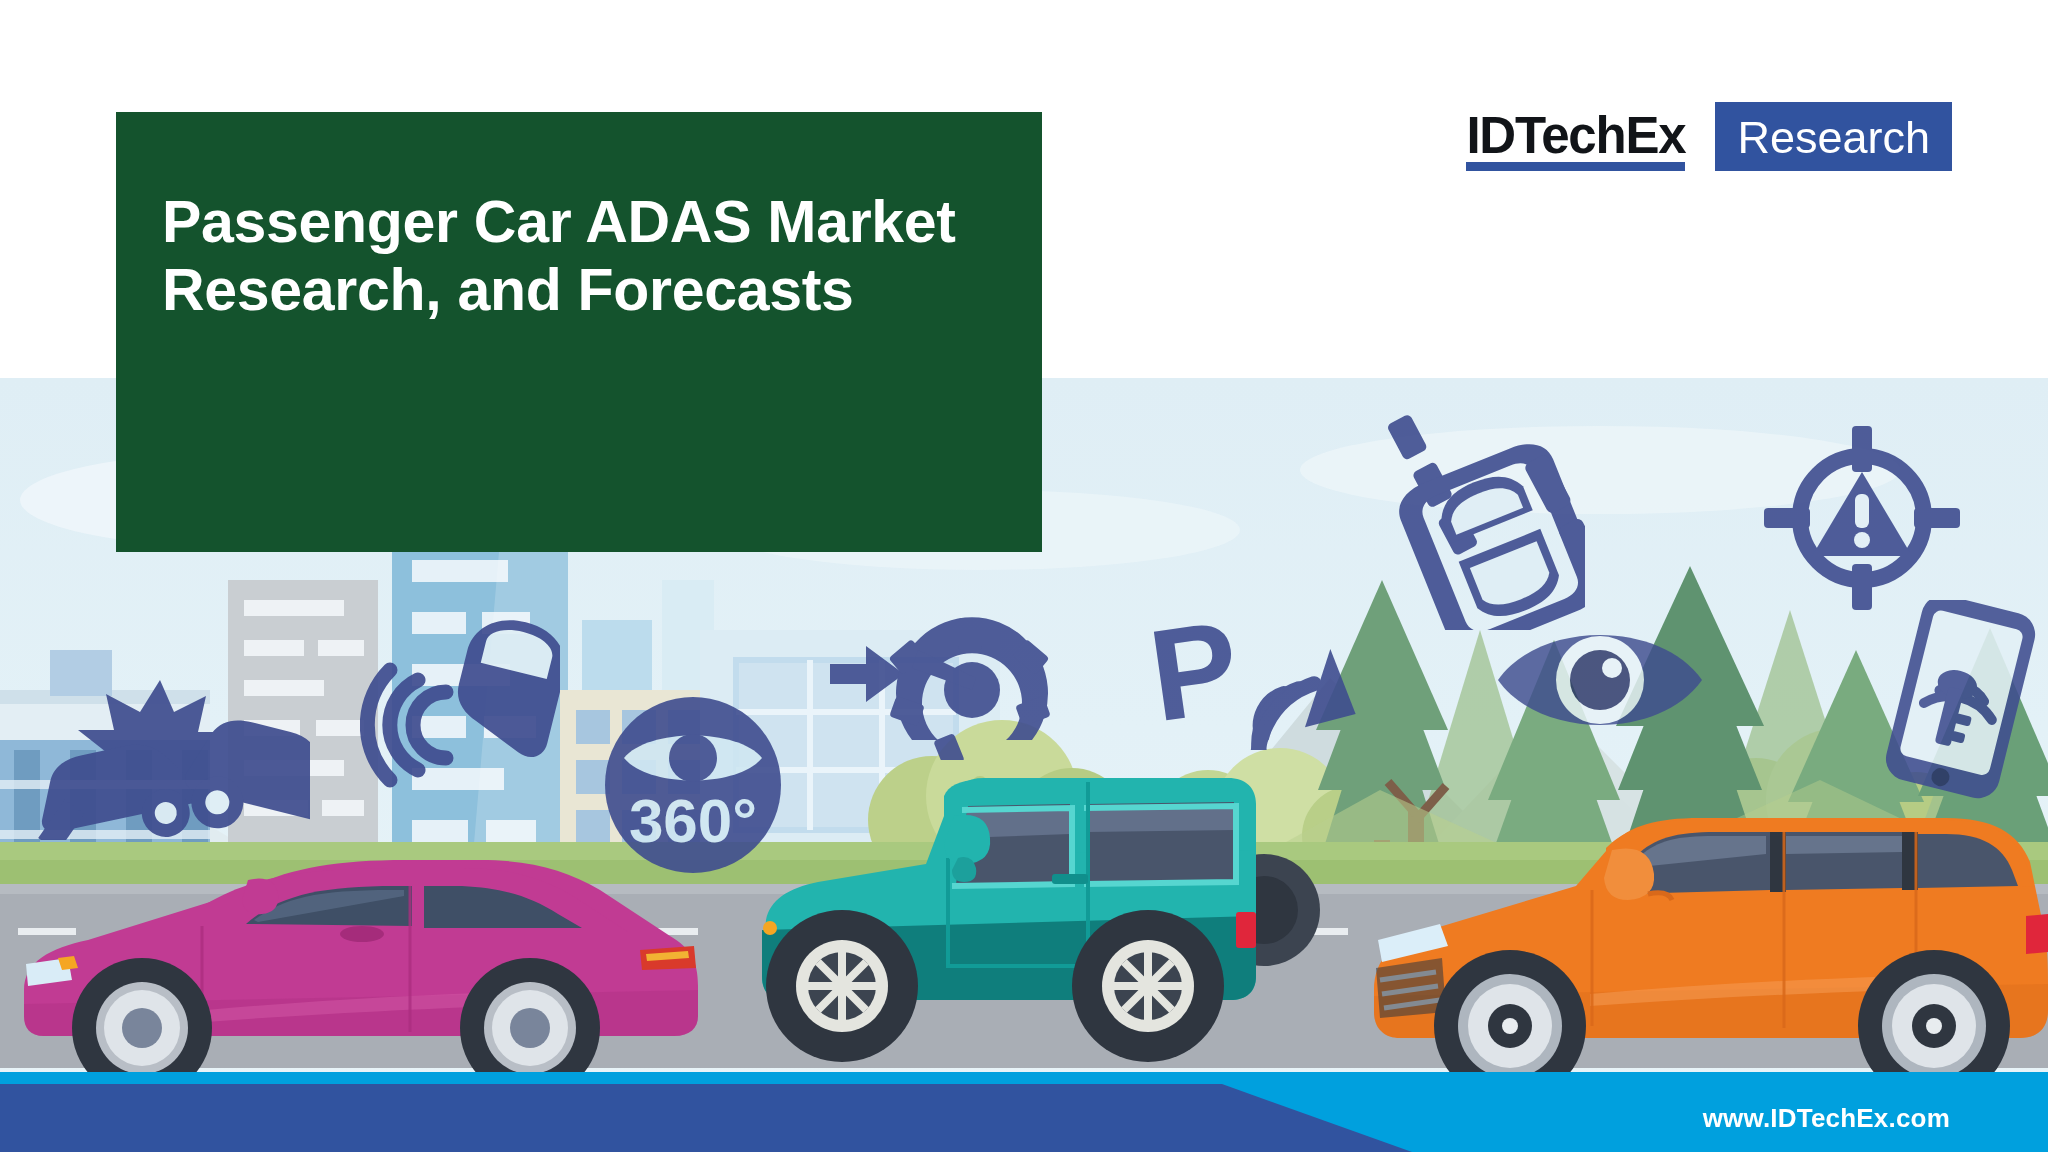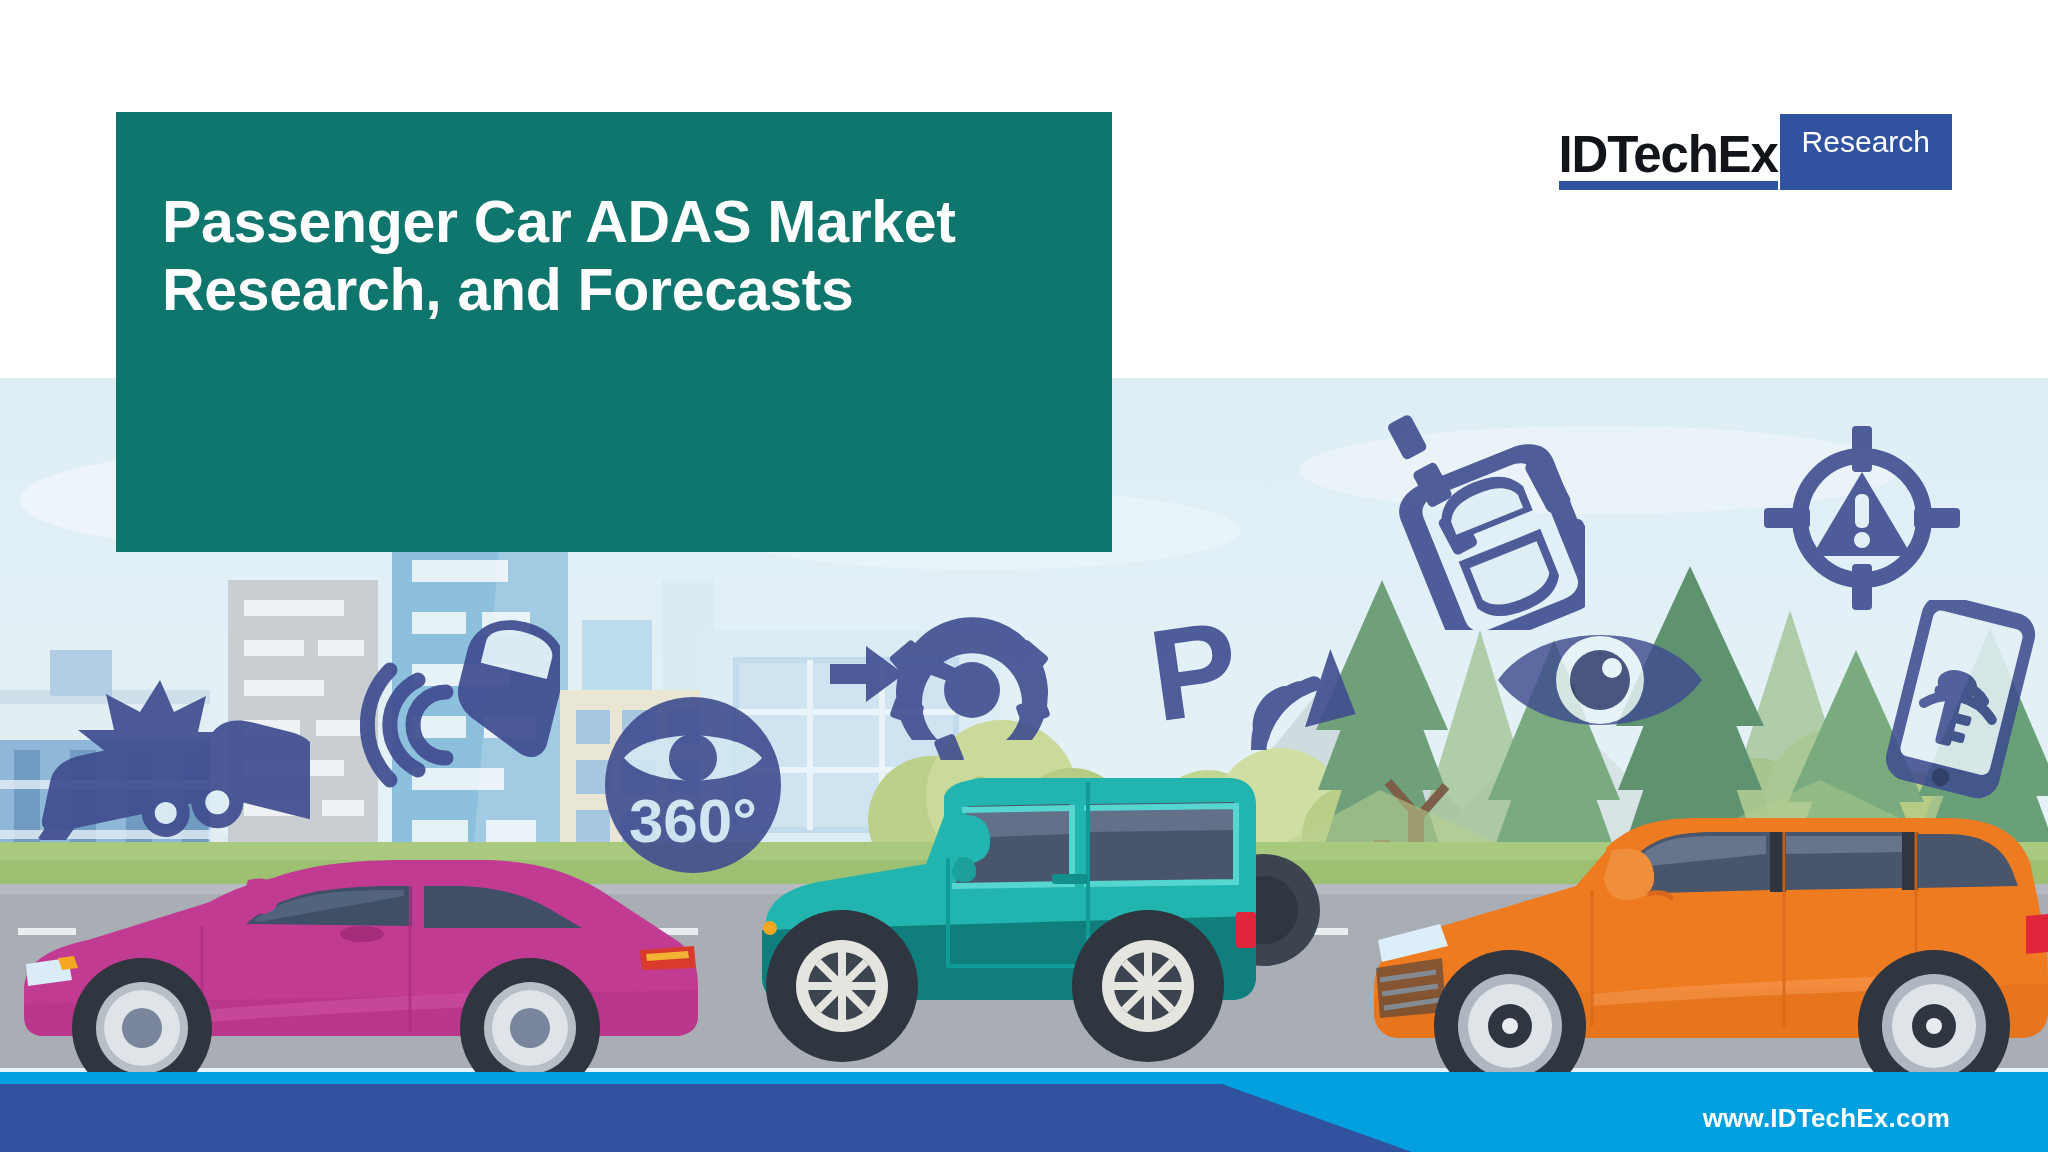--- a/index.html
+++ b/index.html
@@ -13,38 +13,38 @@
   
   #grass{position:absolute;left:0;top:842px;width:2048px;height:46px;background:#a9c97f;}
   #grass2{position:absolute;left:0;top:860px;width:2048px;height:28px;background:#9dc072;}
   #road{position:absolute;left:0;top:884px;width:2048px;height:184px;background:#a9aeb5;}
   #roadtop{position:absolute;left:0;top:884px;width:2048px;height:10px;background:#b6bbc1;}
 
   .lane{position:absolute;height:7px;background:#e9edf0;top:928px;}
 
   
   #titleblock{
-    position:absolute;left:116px;top:112px;width:996px;height:440px;
-    background:#0f766e;
+    position:absolute;left:116px;top:112px;width:926px;height:440px;
+    background:#14532d;
   }
   #titletext{
     position:absolute;left:46px;top:76px;width:1080px;
     color:#ffffff;font-weight:bold;font-size:59px;line-height:1.16;
     letter-spacing:-0.3px;
     font-family:"Liberation Sans",sans-serif;
   }
 
   
-  #logo{position:absolute;right:96px;top:102px;display:flex;align-items:flex-end;gap:2px;text-align:right;}
+  #logo{position:absolute;right:96px;top:102px;display:flex;align-items:flex-end;gap:30px;text-align:right;}
   #logo-word{position:relative;padding-bottom:10px;}
   #logo-word .wt{font-size:51px;font-weight:bold;color:#111418;letter-spacing:-1.2px;line-height:1;
       font-family:"Liberation Sans",sans-serif;}
   #logo-rule{position:absolute;left:0;right:0;bottom:0;height:9px;background:#31539f;}
-  #logo-research{background:#31539f;color:#fff;font-size:30px;line-height:1;
-      padding:13px 22px 33px 22px;letter-spacing:0px;font-family:"Liberation Sans",sans-serif;margin-top:12px;}
+  #logo-research{background:#31539f;color:#fff;font-size:45px;line-height:1;
+      padding:13px 22px 11px 22px;letter-spacing:0px;font-family:"Liberation Sans",sans-serif;}
 
   
   #footer{position:absolute;left:0;top:1072px;width:2048px;height:80px;background:#00a0de;}
   #footer-poly{position:absolute;left:0;top:1084px;width:2048px;height:68px;}
   #footer-url{position:absolute;right:98px;top:1103px;color:#ffffff;font-size:26px;font-weight:bold;
       letter-spacing:0.2px;font-family:"Liberation Sans",sans-serif;margin-left:40px;}
 
   
   .svgwrap{position:absolute;}
 </style>

